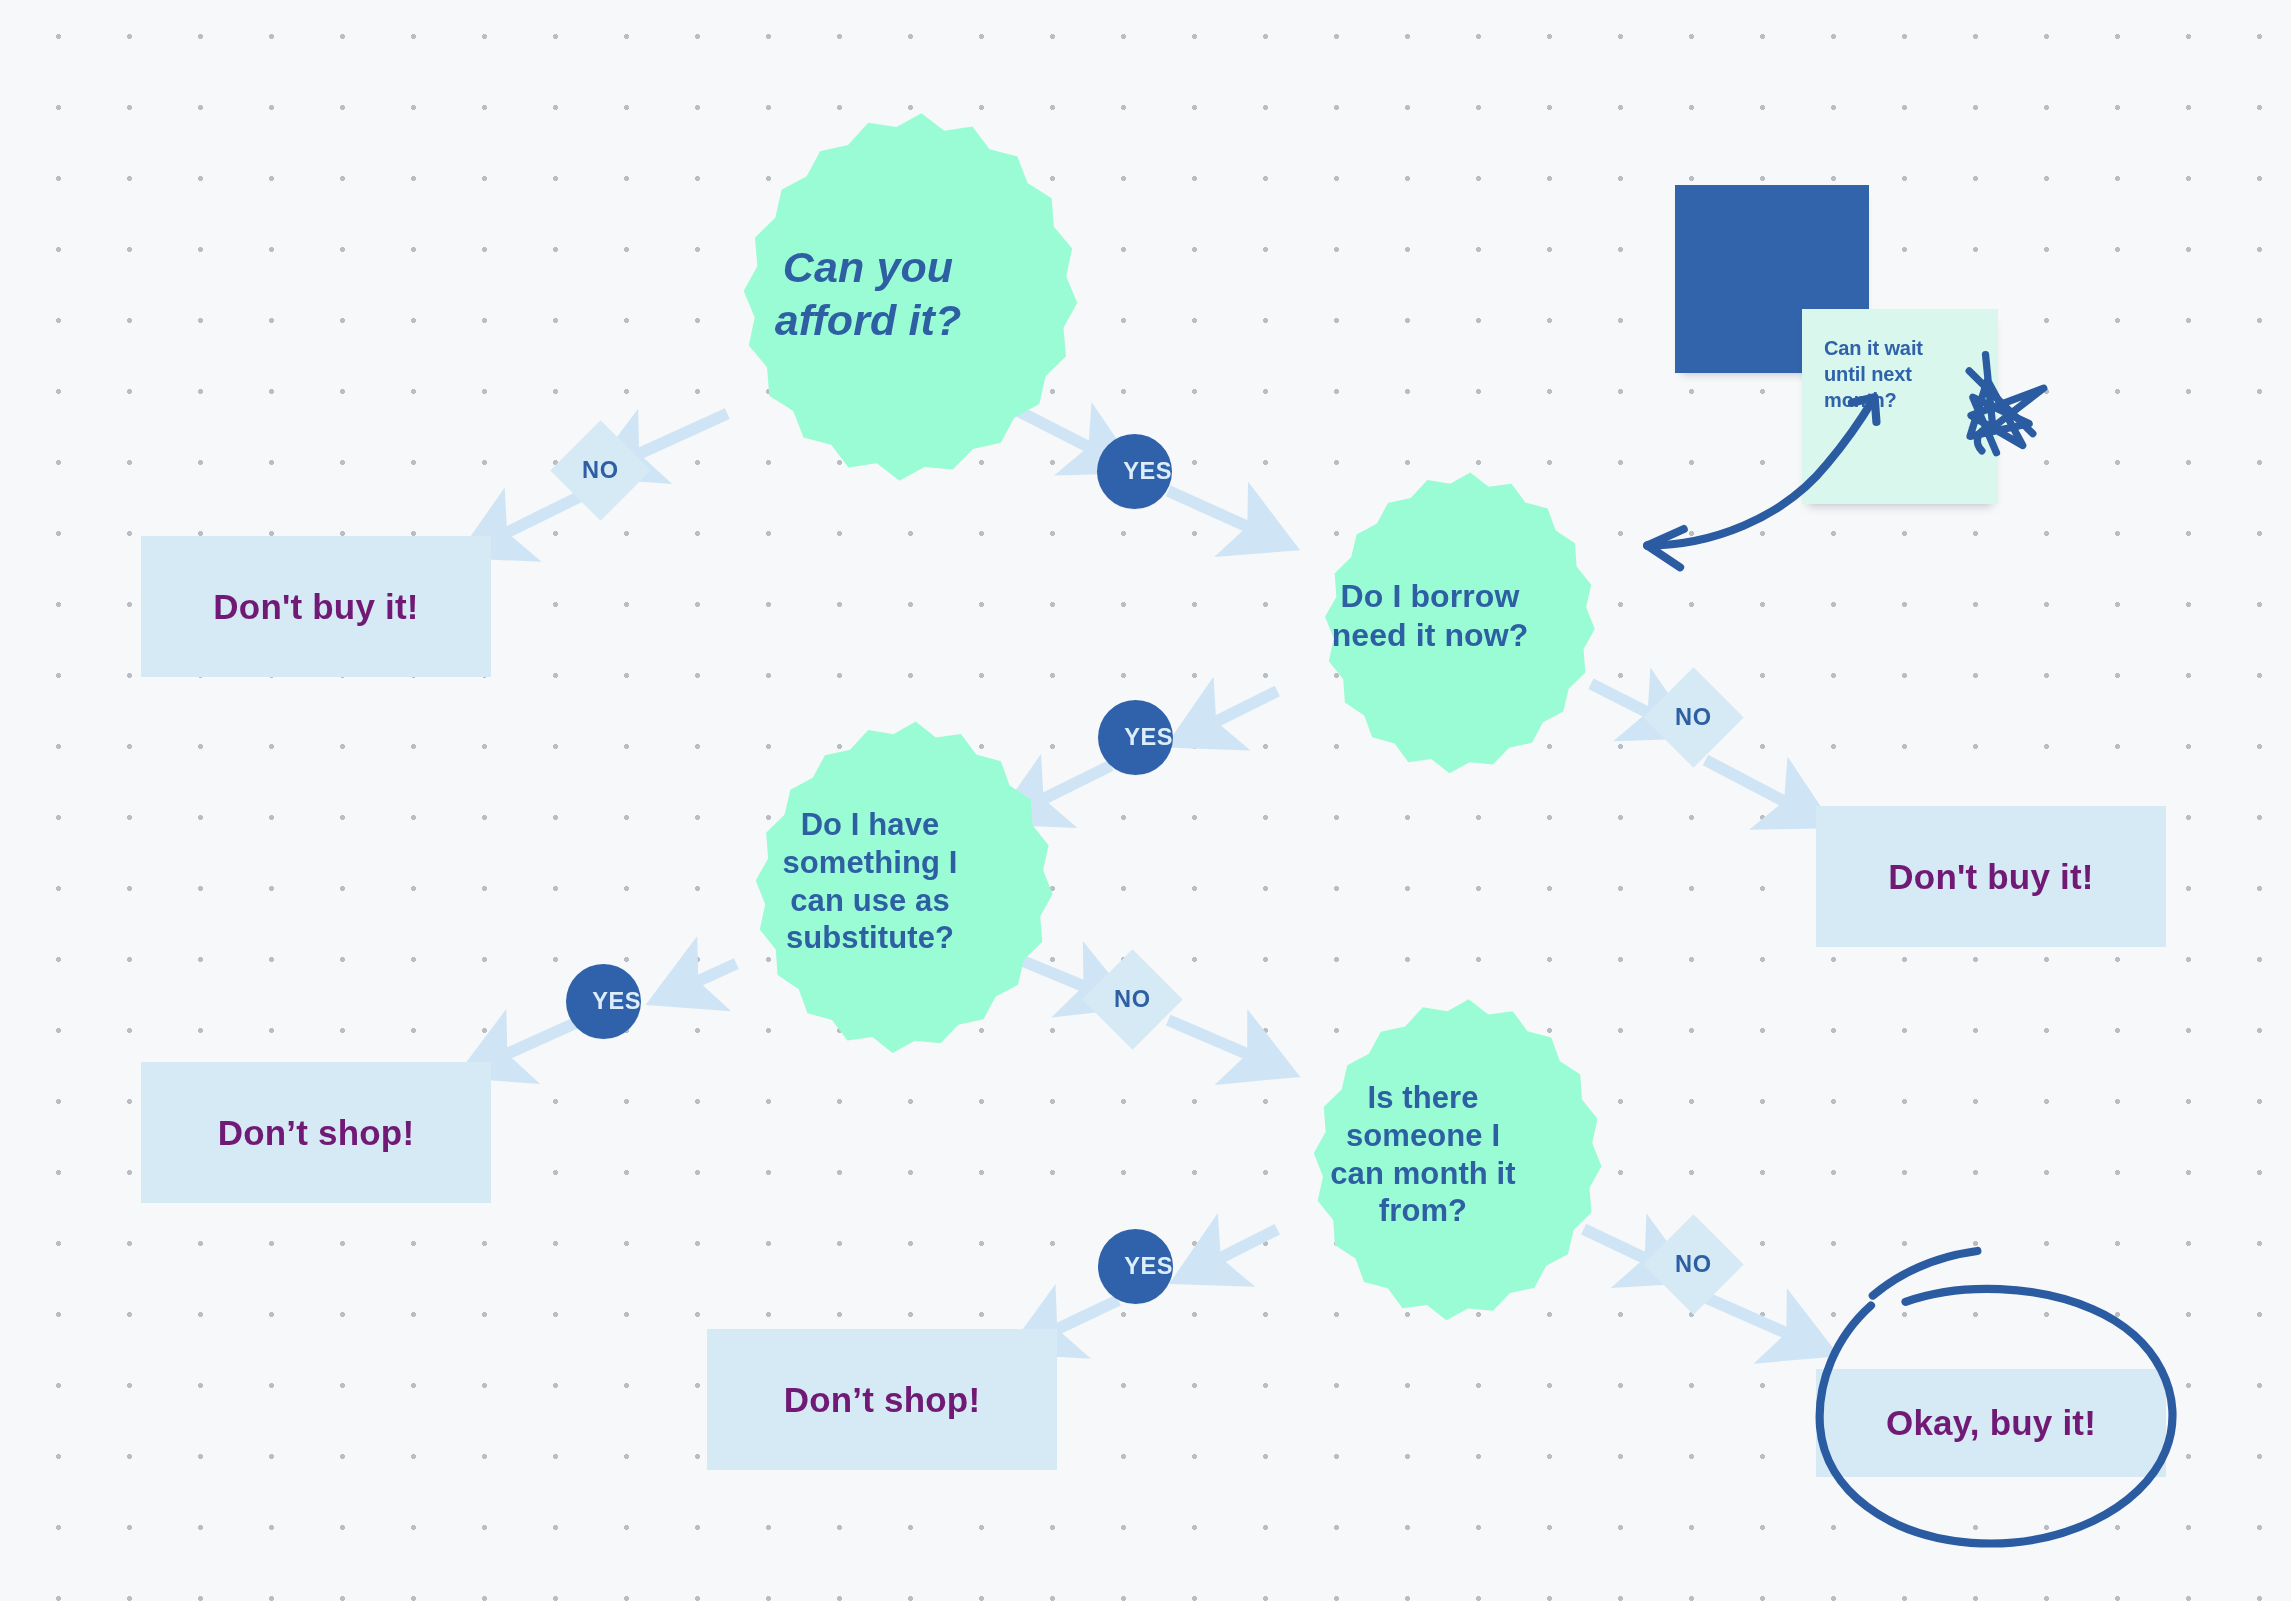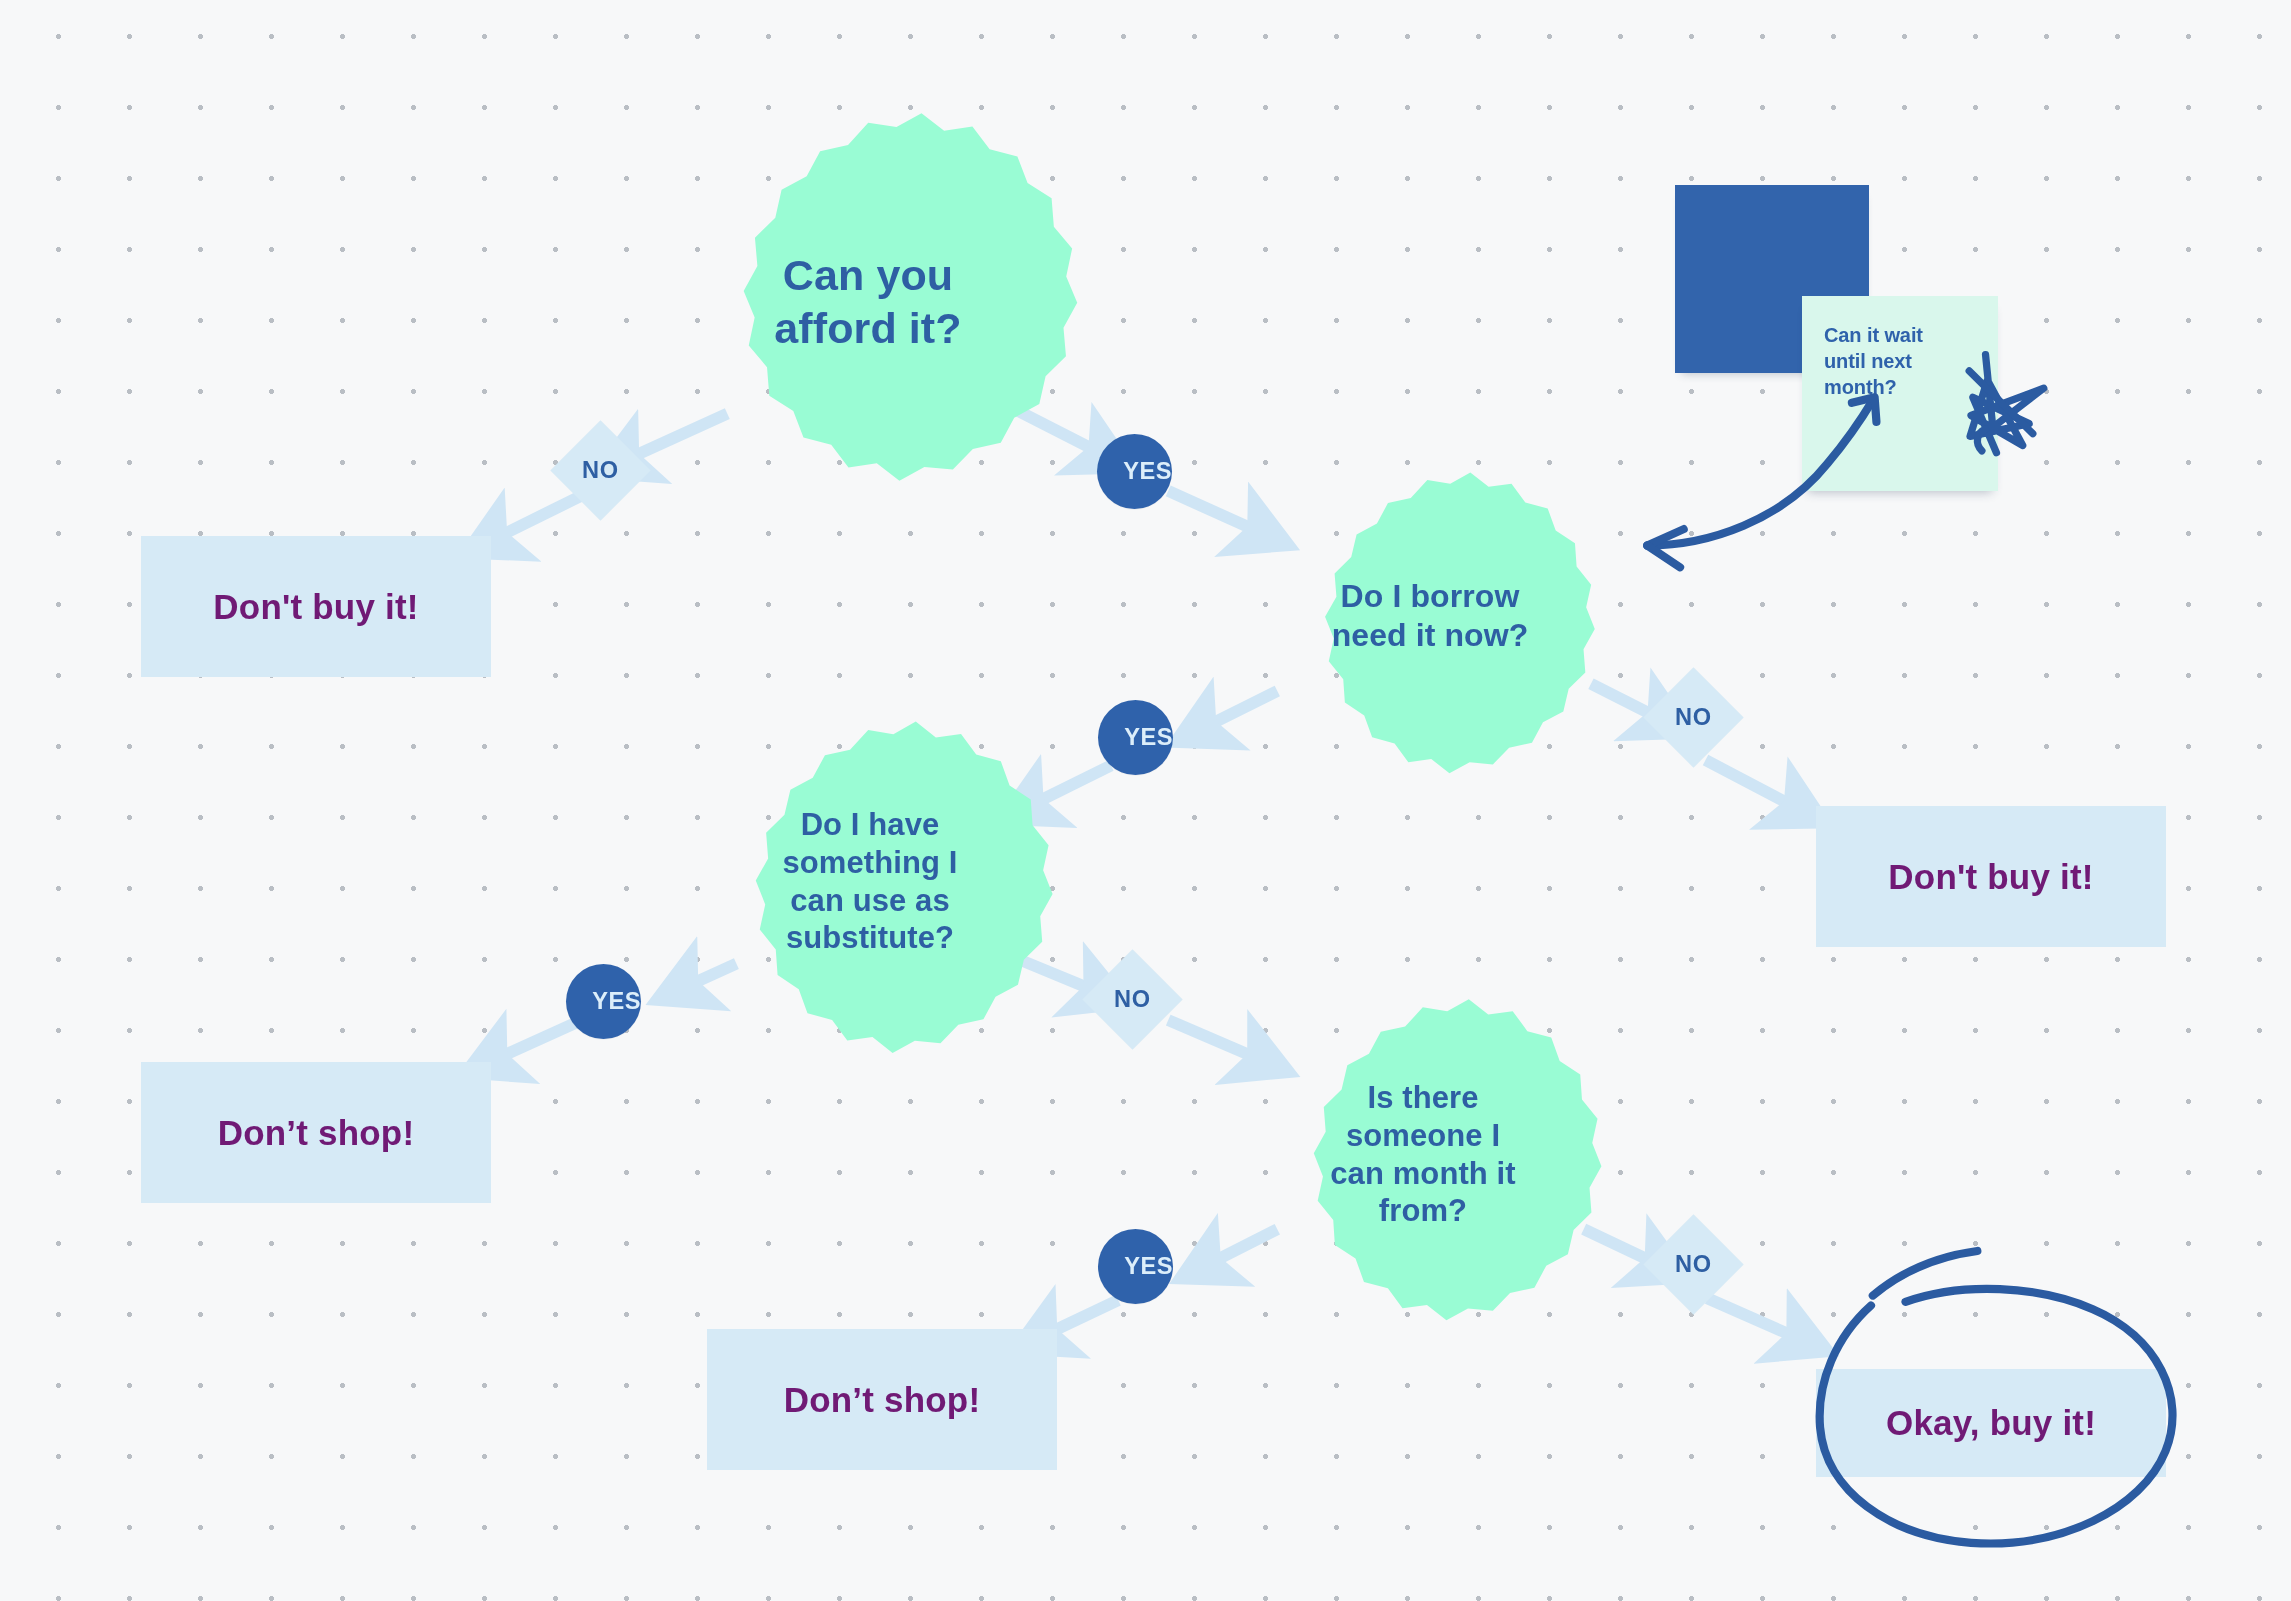--- a/index.html
+++ b/index.html
@@ -122,21 +122,21 @@
       <path d="M955,135 L986.1,139.7 L1013.6,124.6 L1038.5,143.8 L1069.6,139.2 L1088.6,164.2 L1119.1,172 L1130.3,201.3 L1156.7,218.1 L1159.2,249.4 L1179.3,273.4 L1172.8,304.1 L1184.9,333.1 L1169.8,360.6 L1172.5,391.9 L1150.1,413.9 L1143.2,444.5 L1115.6,459.4 L1100.8,487 L1070.1,493.9 L1048.1,516.3 L1016.8,513.6 L989.3,528.7 L964.4,509.5 L933.3,514.1 L914.3,489.1 L883.8,481.3 L872.6,452 L846.2,435.2 L843.7,403.9 L823.6,379.9 L830.1,349.2 L818,320.2 L833.1,292.7 L830.4,261.4 L852.8,239.4 L859.7,208.8 L887.3,193.9 L902.1,166.3 L932.8,159.4 Z"></path>
 
       <path d="M1570,528 L1595.2,532.1 L1617.3,519.6 L1637.4,535.5 L1662.6,532 L1677.8,552.6 L1702.4,559.3 L1711.2,583.4 L1732.4,597.5 L1734.2,623.1 L1750.2,643.1 L1744.7,668 L1754.2,691.8 L1741.8,714 L1743.8,739.6 L1725.5,757.6 L1719.6,782.5 L1697.2,794.5 L1685.1,817 L1660,822.4 L1642.1,840.8 L1616.6,838.4 L1594.3,850.6 L1574.3,834.8 L1549.1,838.3 L1534,817.8 L1509.3,811 L1500.6,786.9 L1479.3,772.8 L1477.5,747.2 L1461.6,727.2 L1467.1,702.3 L1457.5,678.5 L1470,656.3 L1468,630.7 L1486.3,612.7 L1492.2,587.8 L1514.6,575.8 L1526.7,553.3 L1551.8,547.9 Z"></path>
 
       <path d="M955,803 L982.7,807.5 L1007.3,793.7 L1029.4,811.2 L1057.1,807.3 L1073.8,830 L1100.9,837.4 L1110.5,863.9 L1133.8,879.4 L1135.8,907.6 L1153.4,929.6 L1147.4,957.1 L1157.8,983.3 L1144.2,1007.7 L1146.4,1035.9 L1126.2,1055.7 L1119.7,1083.2 L1095.1,1096.4 L1081.7,1121.2 L1054.1,1127.1 L1034.5,1147.4 L1006.3,1144.7 L981.8,1158.2 L959.7,1140.7 L932,1144.6 L915.3,1121.9 L888.2,1114.5 L878.6,1088 L855.3,1072.5 L853.3,1044.3 L835.7,1022.3 L841.7,994.8 L831.3,968.6 L844.9,944.2 L842.7,916 L862.9,896.2 L869.4,868.7 L894,855.5 L907.4,830.7 L935,824.8 Z"></path>
 
       <path d="M1565,1108 L1591.9,1112.4 L1615.6,1099 L1637,1115.9 L1663.9,1112.2 L1680,1134.2 L1706.3,1141.3 L1715.6,1167 L1738.2,1182 L1740.1,1209.3 L1757.2,1230.6 L1751.4,1257.3 L1761.5,1282.7 L1748.4,1306.4 L1750.5,1333.7 L1730.9,1352.9 L1724.6,1379.5 L1700.8,1392.3 L1687.8,1416.4 L1661,1422.1 L1642.1,1441.8 L1614.7,1439.2 L1591,1452.2 L1569.6,1435.3 L1542.7,1439.1 L1526.6,1417.1 L1500.3,1410 L1491,1384.3 L1468.3,1369.3 L1466.5,1342 L1449.4,1320.7 L1455.2,1294 L1445.1,1268.6 L1458.2,1244.9 L1456.1,1217.6 L1475.7,1198.4 L1482,1171.8 L1505.8,1159 L1518.8,1134.9 L1545.6,1129.2 Z"></path>
     </g>
   </svg>
 
-  <div class="node burst" style="left:700px;top:231px;width:336px;height:141px;font-size:43px;">
+  <div class="node burst" style="left:700px;top:223px;width:336px;height:141px;font-size:43px;font-style:italic;">
     <div class="txt">
       <div>Can you</div>
       <div>afford it?</div>
     </div>
   </div>
 
   <div class="node burst" style="left:1273px;top:550px;width:314px;height:132px;font-size:32px;">
     <div class="txt">
       <div>Do I borrow</div>
       <div>need it now?</div>
@@ -208,21 +208,21 @@
   <div class="node pill-yes" style="left:1098px;top:1229px;width:75px;height:75px;font-size:23.6px;">
     <span>YES</span>
   </div>
 
   <div class="node diamond-no" style="left:1658px;top:1229px;width:71px;height:71px;font-size:23.6px;">
     <span class="txt">NO</span>
   </div>
 
   <div class="blue-square" style="left:1675px;top:185px;width:194px;height:188px;"></div>
 
-  <div class="sticky" style="left:1802px;top:296px;width:196px;height:195px;padding:25.5px 0 0 22px;">
+  <div class="sticky" style="left:1802px;top:309px;width:196px;height:195px;padding:25.5px 0 0 22px;">
     <div class="stext" style="font-size:20px;">
       <div>Can it wait</div>
       <div>until next</div>
       <div>month?</div>
     </div>
   </div>
 
   <svg class="layer" width="2291" height="1601" viewBox="0 0 2520 1761">
     <g stroke="#2B5BA1" fill="none" stroke-linecap="round" stroke-linejoin="round">
 

